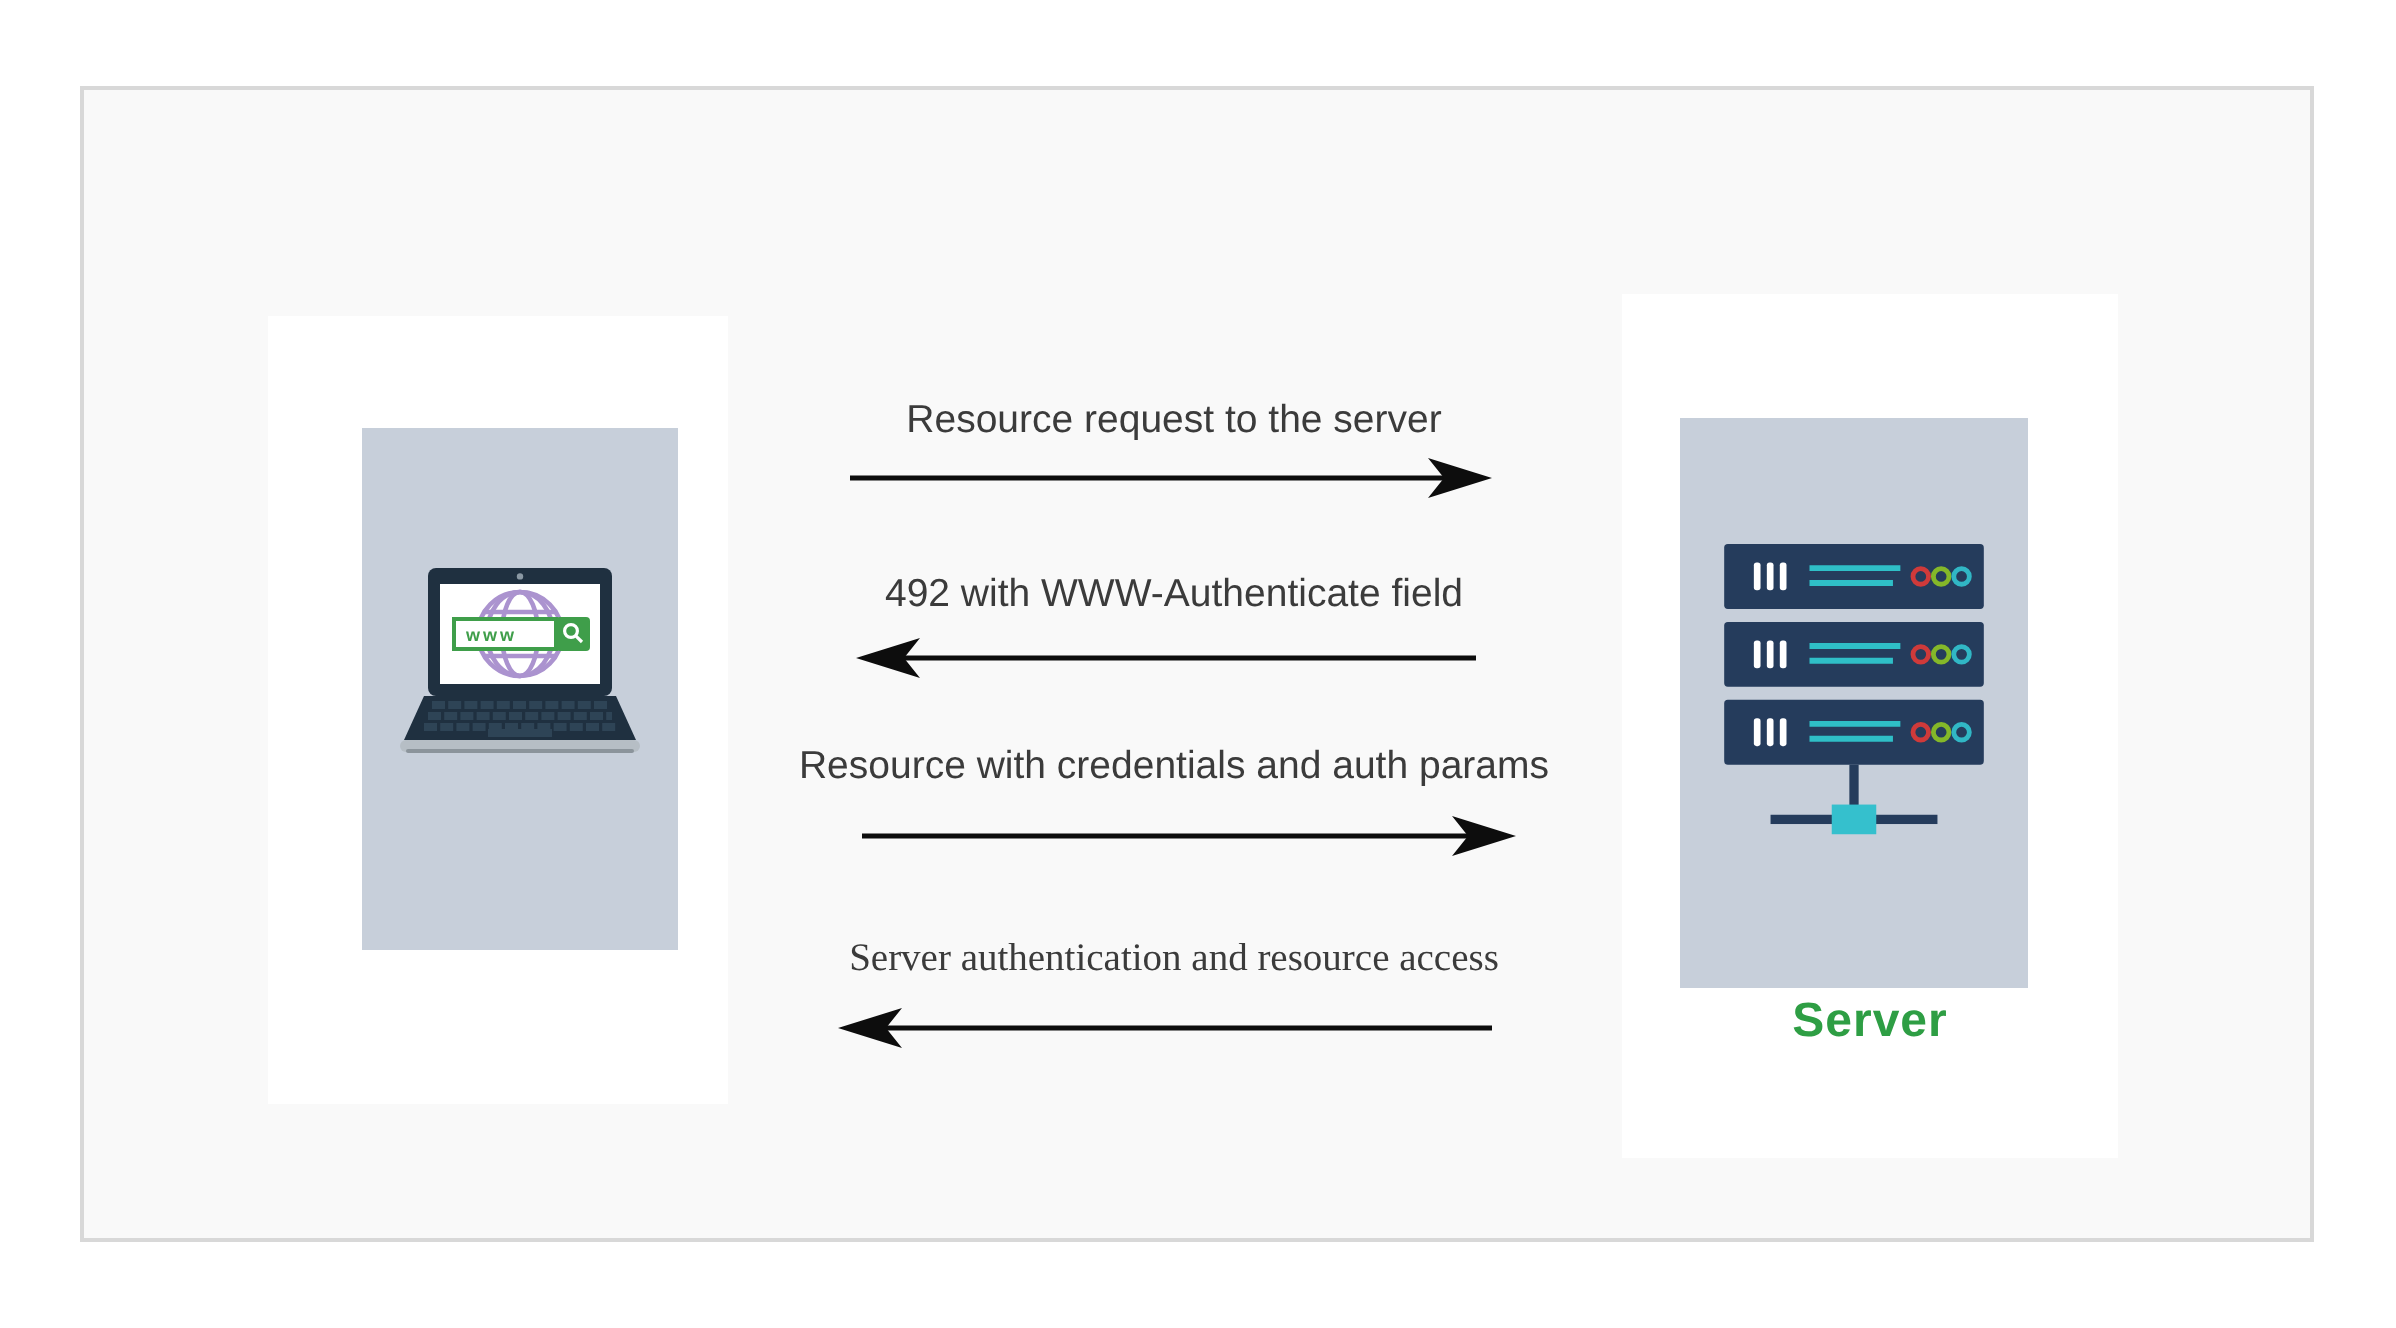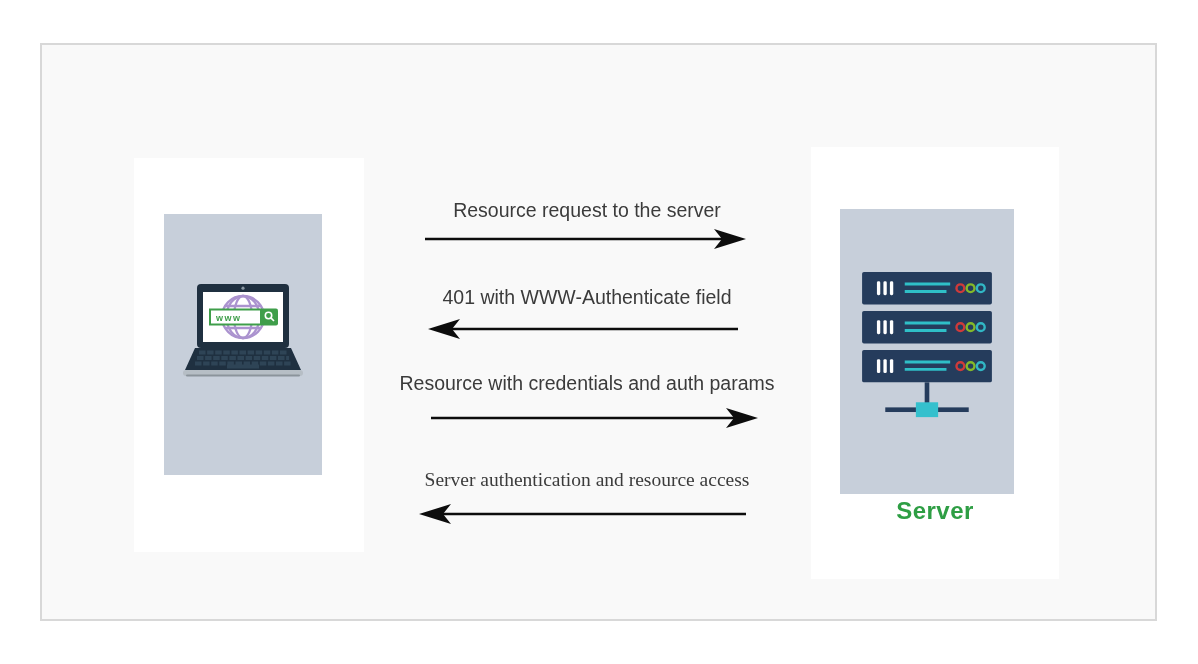--- a/index.html
+++ b/index.html
@@ -21,21 +21,21 @@
   .entity-card {
     position: absolute;
     background: #ffffff;
   }
   .client-card { left: 92px; top: 113px; width: 230px; height: 394px; }
   .server-card { left: 769px; top: 102px; width: 248px; height: 432px; }
   .icon-box {
     position: absolute;
     background: #c7cfda;
   }
-  .client-icon-box { left: 30px; top: 56px; width: 158px; height: 261px; }
+  .client-icon-box { left: 47px; top: 56px; width: 158px; height: 261px; }
   .server-icon-box { left: 29px; top: 62px; width: 174px; height: 285px; }
   .client-icon-box svg { position: absolute; left: 19px; top: 70px; }
   .server-icon-box svg { position: absolute; left: 22px; top: 63px; }
   .entity-label {
     position: absolute;
     left: 0; right: 0;
     text-align: center;
     font-weight: bold;
     font-size: 24px;
     color: #2e9e44;
@@ -109,21 +109,21 @@
         </svg>
       </div>
     </div>
 
     <div class="msg-label msg-label-1">Resource request to the server</div>
     <svg class="arrow arrow-1" width="323" height="26" viewBox="0 0 323 26">
       <path d="M0 13 H297"></path>
       <polygon points="321,13 289,3 297,13 289,23"></polygon>
     </svg>
 
-    <div class="msg-label msg-label-2">401 with WWW-Authenticate field</div>
+    <div class="msg-label msg-label-2">492 with WWW-Authenticate field</div>
     <svg class="arrow arrow-2" width="312" height="26" viewBox="0 0 312 26">
       <path d="M26 13 H312"></path>
       <polygon points="2,13 34,3 26,13 34,23"></polygon>
     </svg>
 
     <div class="msg-label msg-label-3">Resource with credentials and auth params</div>
     <svg class="arrow arrow-3" width="329" height="26" viewBox="0 0 329 26">
       <path d="M0 13 H303"></path>
       <polygon points="327,13 295,3 303,13 295,23"></polygon>
     </svg>

